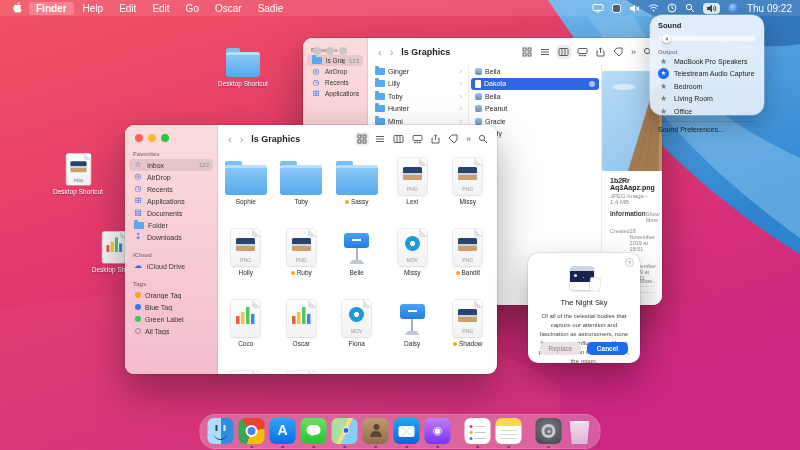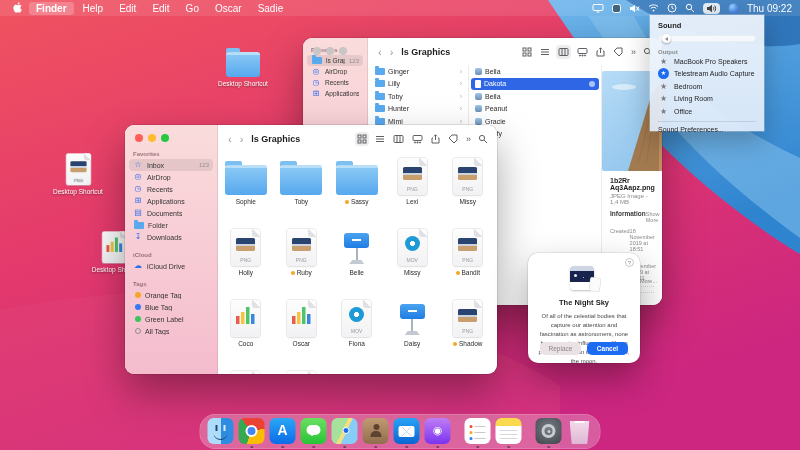--- a/index.html
+++ b/index.html
@@ -92,23 +92,23 @@
   .pinfo { padding:6px 8px 0; }
   .fname { font-size:7px; font-weight:bold; color:#1d1d1f; }
   .fkind { font-size:6px; margin-top:2px; }
   .irow { display:flex; justify-content:space-between; margin-top:5px; align-items:baseline; }
   .ilab { font-weight:bold; color:#3a3a3c; font-size:6.5px; }
   .dotline { border-top:1px dotted #d8d8dc; margin-top:5px; }
   .more-row { position:absolute; right:5px; top:212px; display:flex; align-items:center; gap:3px; color:#8a8a8e; }
   .more-circ { width:8px; height:8px; border-radius:50%; border:1px solid #b9b9be; }
 
   
-  .sound { position:absolute; left:650px; top:15px; width:114px; height:116px; z-index:45;
+  .sound { position:absolute; left:650px; top:15px; width:114px; height:100px; z-index:45;
     background:linear-gradient(180deg, rgba(238,244,252,.94), rgba(225,236,250,.92));
-    border-radius:0; box-shadow:0 0 0 .5px rgba(255,255,255,.5), 0 10px 25px rgba(0,0,0,.25);
+    border-radius:12px; box-shadow:0 0 0 .5px rgba(255,255,255,.5), 0 10px 25px rgba(0,0,0,.25);
     font-size:7px; color:#1d1d1f; padding:6px 8px; }
   .snd-title { font-weight:bold; font-size:7.5px; }
   .slider { margin-top:5px; height:7px; border-radius:4px; background:rgba(255,255,255,.65);
     box-shadow:inset 0 0 0 .5px rgba(0,0,0,.08); position:relative; }
   .thumb { position:absolute; left:4px; top:-1px; width:9px; height:9px; border-radius:50%; background:#fff;
     box-shadow:0 1px 2px rgba(0,0,0,.3); }
   .thumb::after { content:""; position:absolute; left:3px; top:2.5px; width:0; height:0;
     border-top:2px solid transparent; border-bottom:2px solid transparent; border-right:3px solid #8a8a8e; }
   .out-head { color:#8a8a8e; font-weight:bold; font-size:6px; margin-top:7px; }
   .dev { display:flex; align-items:center; gap:5px; height:12.5px; }
@@ -123,21 +123,21 @@
     text-align:center; }
   .help { position:absolute; top:5px; right:6px; width:9px; height:9px; border-radius:50%;
     border:1px solid #c9c9ce; color:#8a8a8e; font-size:6px; line-height:9px; }
   .dlg-ic { margin:13px auto 0; width:28px; height:24px; position:relative; }
   .dlg-photo { width:24px; height:24px; border-radius:4px; overflow:hidden; box-shadow:0 1px 2px rgba(0,0,0,.25);
     background:linear-gradient(180deg,#cdd6e2 0 22%, #17244d 22% 68%, #fff 68%); position:relative; }
   .dlg-photo::after { content:""; position:absolute; left:4px; top:8px; width:3px; height:3px; border-radius:50%;
     background:#e8ecf2; box-shadow:8px 2px 0 -1px #dfe5ee, 13px -1px 0 -1.5px #dfe5ee; }
   .dlg-card { position:absolute; right:-2px; bottom:-1px; width:10px; height:13px; background:#fbfbfc; border-radius:1.5px;
     box-shadow:0 0 0 .5px #d5d5da; transform:rotate(7deg); }
-  .dlg-title { margin-top:8px; font-size:7.5px; font-weight:bold; color:#1d1d1f; }
+  .dlg-title { margin-top:8px; font-size:7.5px; font-weight:normal; color:#1d1d1f; }
   .dlg-body { margin:5px 9px 0; font-size:6px; line-height:1.5; color:#48484c; }
   .dlg-btns { position:absolute; bottom:8px; left:12px; right:12px; display:flex; gap:6px; }
   .btn { flex:1; height:13px; border-radius:5px; font-size:6.5px; line-height:13px; }
   .btn.replace { background:#eae2e4; color:#8d8489; }
   .btn.cancel { background:#1c6bf2; color:#fff; font-weight:bold; }
 
   
   .dicon { position:absolute; z-index:1; width:52px; text-align:center; color:#fff; font-size:6.5px;
     text-shadow:0 1px 2px rgba(0,0,0,.45); }
   .dicon .folder-big { width:34px; height:25px; margin:0 auto; }

